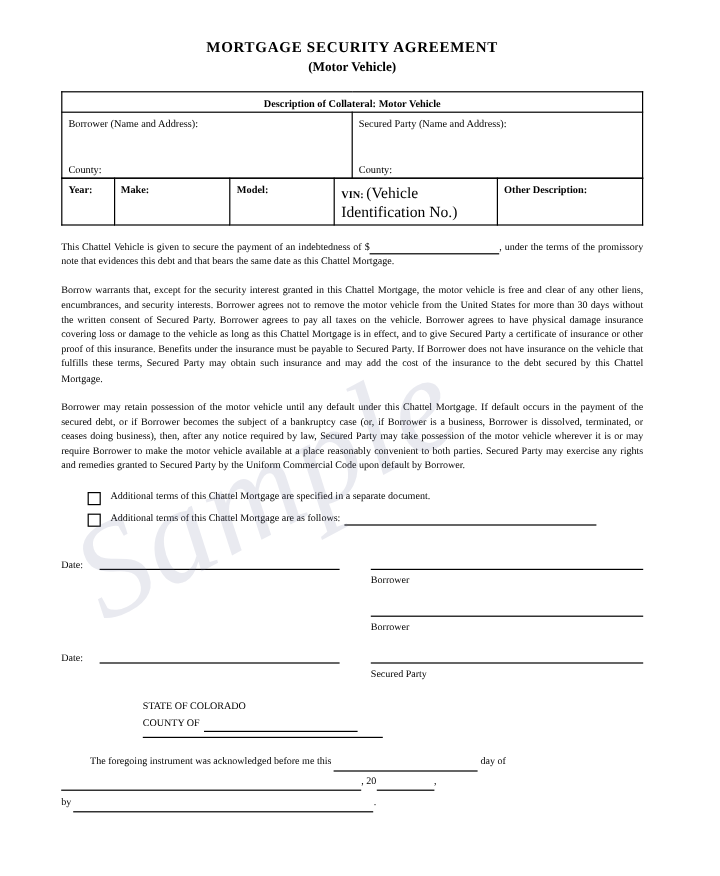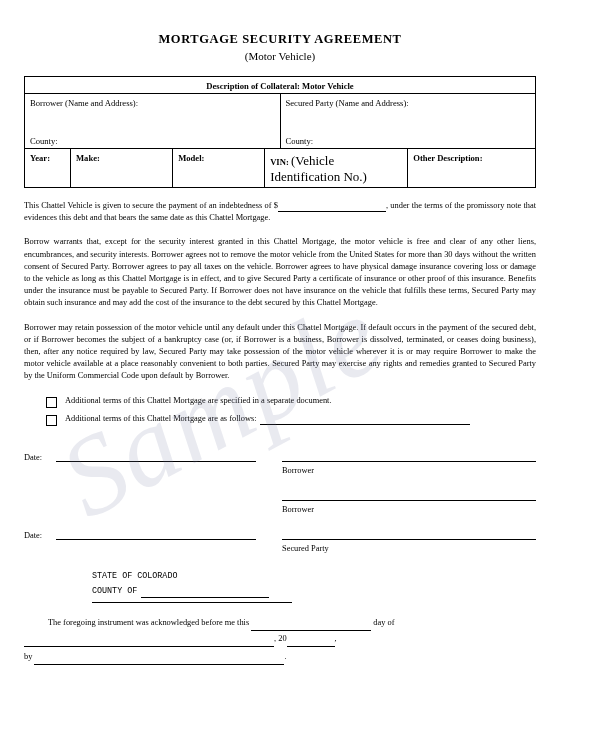--- a/index.html
+++ b/index.html
@@ -13,21 +13,21 @@
     font-family: "Liberation Serif", serif;
     color: #000000;
     position: relative;
     overflow: hidden;
   }
   .page {
     position: relative;
     width: 576px;
     height: 730px;
     box-sizing: border-box;
-    padding: 32px 40px 10px 24px;
+    padding: 32px 40px 10px 51px;
   }
   .watermark {
     position: absolute;
     left: 0;
     top: 0;
     width: 600px;
     height: 730px;
     pointer-events: none;
     z-index: 5;
     overflow: hidden;
@@ -46,21 +46,21 @@
     white-space: nowrap;
   }
   .title {
     text-align: center;
     font-weight: bold;
     font-size: 12.5px;
     letter-spacing: 0.6px;
   }
   .subtitle {
     text-align: center;
-    font-weight: normal;
+    font-weight: bold;
     font-size: 11px;
     margin-top: 3px;
     margin-bottom: 14px;
   }
   table.collateral {
     width: 100%;
     border-collapse: collapse;
     font-size: 8.6px;
     table-layout: fixed;
   }
@@ -178,21 +178,20 @@
   }
   .blank-row .spacer {
     width: 258px;
     flex: 0 0 auto;
   }
   .state-block {
     margin-top: 12px;
     margin-left: 68px;
     font-size: 8.4px;
     line-height: 1.7;
-    font-family: Liberation Mono, monospace;
   }
   .state-block .county-rule {
     display: inline-block;
     border-bottom: 1px solid #000;
     width: 128px;
     height: 8px;
     vertical-align: bottom;
     margin-left: 4px;
   }
   .state-underline {

